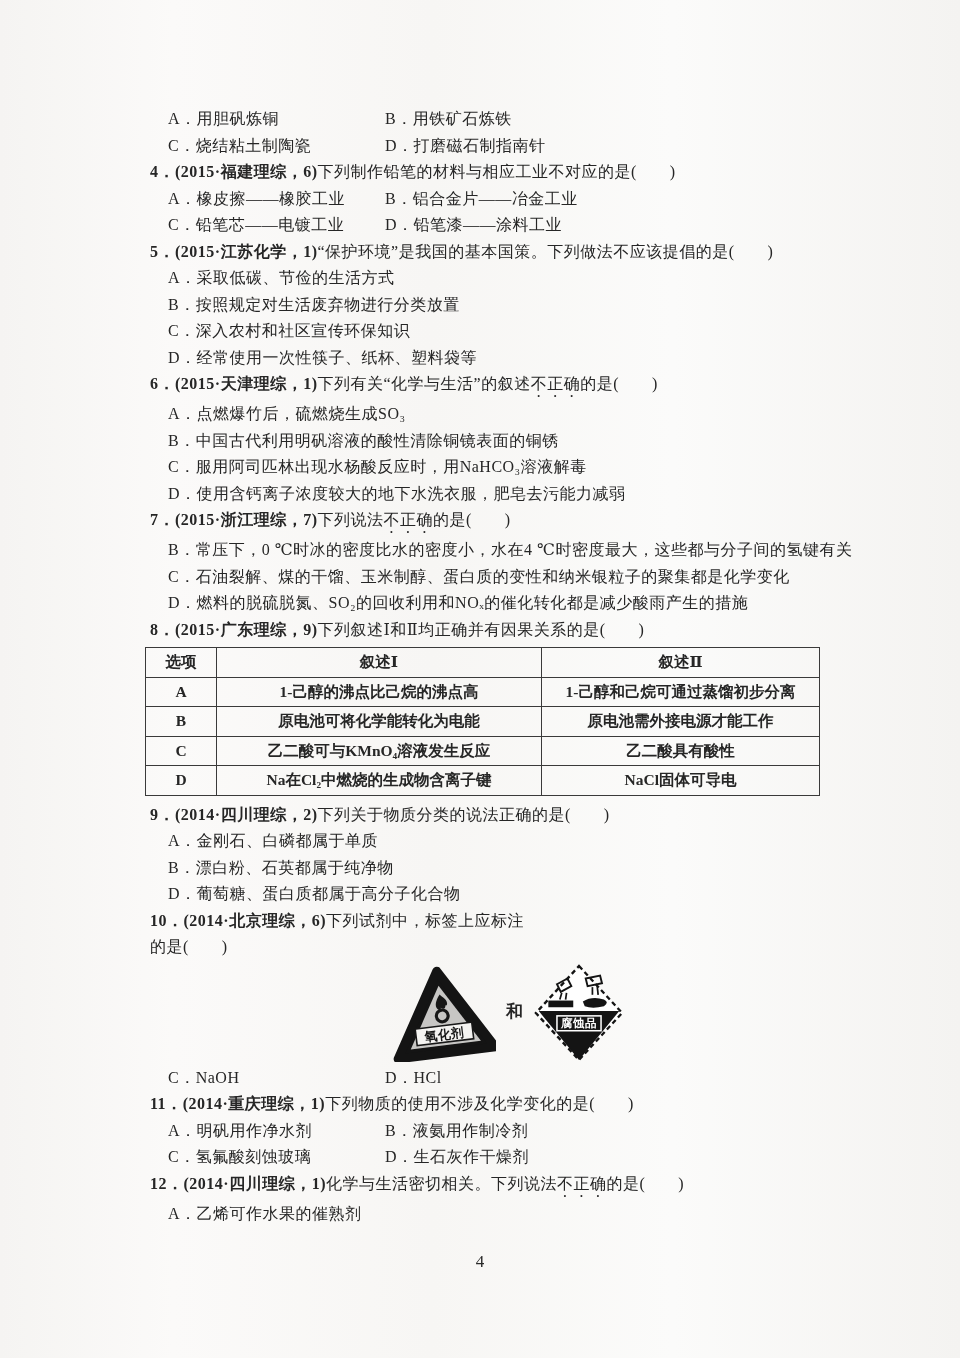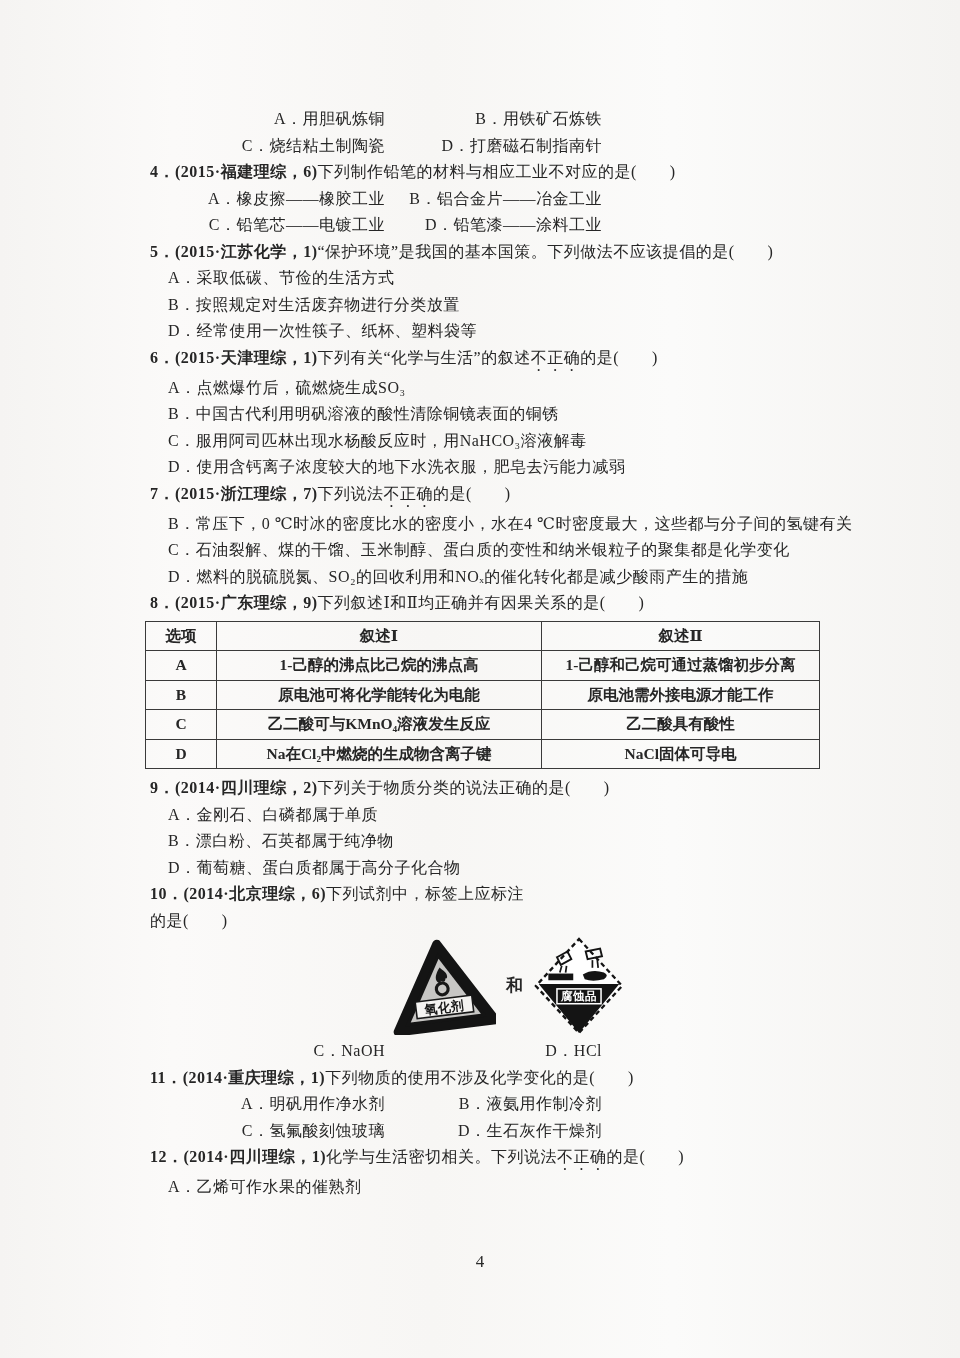--- a/index.html
+++ b/index.html
@@ -11,21 +11,21 @@
     overflow:hidden;
   }
   .page{position:relative;width:960px;height:1358px;}
   .content{
     position:absolute;left:150px;top:106px;width:690px;
     font-size:16px;line-height:26.5px;letter-spacing:0.5px;
   }
   .line{white-space:nowrap;}
   .opt{padding-left:18px;}
   .opt-row{display:flex;}
-  .opt-col{display:inline-block;width:217px;text-align:right;}
+  .opt-col{display:inline-block;width:217px;}
   .q-num{font-weight:bold;}
   .q-cite{font-weight:bold;text-align:right;}
   .em-dots{
     -webkit-text-emphasis:filled dot;
     -webkit-text-emphasis-position:under right;
     text-emphasis:filled dot;
     text-emphasis-position:under right;
     margin-top:42px;
   }
   table.qtable{
@@ -74,20 +74,21 @@
         <span class="opt-col">A．橡皮擦——橡胶工业</span>
         <span class="opt-col">B．铝合金片——冶金工业</span>
       </div>
       <div class="line opt opt-row">
         <span class="opt-col">C．铅笔芯——电镀工业</span>
         <span class="opt-col">D．铅笔漆——涂料工业</span>
       </div>
       <div class="line q-line"><span class="q-num">5．</span><span class="q-cite">(2015·江苏化学，1)</span><span>“保护环境”是我国的基本国策。下列做法不应该提倡的是(　　)</span></div>
       <div class="line opt"><span>A．采取低碳、节俭的生活方式</span></div>
       <div class="line opt"><span>B．按照规定对生活废弃物进行分类放置</span></div>
+      <div class="line opt"><span>C．深入农村和社区宣传环保知识</span></div>
       <div class="line opt"><span>D．经常使用一次性筷子、纸杯、塑料袋等</span></div>
       <div class="line q-line"><span class="q-num">6．</span><span class="q-cite">(2015·天津理综，1)</span><span>下列有关“化学与生活”的叙述</span><span class="em-dots">不正确</span><span>的是(　　)</span></div>
       <div class="line opt"><span>A．点燃爆竹后，硫燃烧生成SO₃</span></div>
       <div class="line opt"><span>B．中国古代利用明矾溶液的酸性清除铜镜表面的铜锈</span></div>
       <div class="line opt"><span>C．服用阿司匹林出现水杨酸反应时，用NaHCO₃溶液解毒</span></div>
       <div class="line opt"><span>D．使用含钙离子浓度较大的地下水洗衣服，肥皂去污能力减弱</span></div>
       <div class="line q-line"><span class="q-num">7．</span><span class="q-cite">(2015·浙江理综，7)</span><span>下列说法</span><span class="em-dots">不正确</span><span>的是(　　)</span></div>
       <div class="line opt"><span>B．常压下，0 ℃时冰的密度比水的密度小，水在4 ℃时密度最大，这些都与分子间的氢键有关</span></div>
       <div class="line opt"><span>C．石油裂解、煤的干馏、玉米制醇、蛋白质的变性和纳米银粒子的聚集都是化学变化</span></div>
       <div class="line opt"><span>D．燃料的脱硫脱氮、SO₂的回收利用和NOₓ的催化转化都是减少酸雨产生的措施</span></div>

